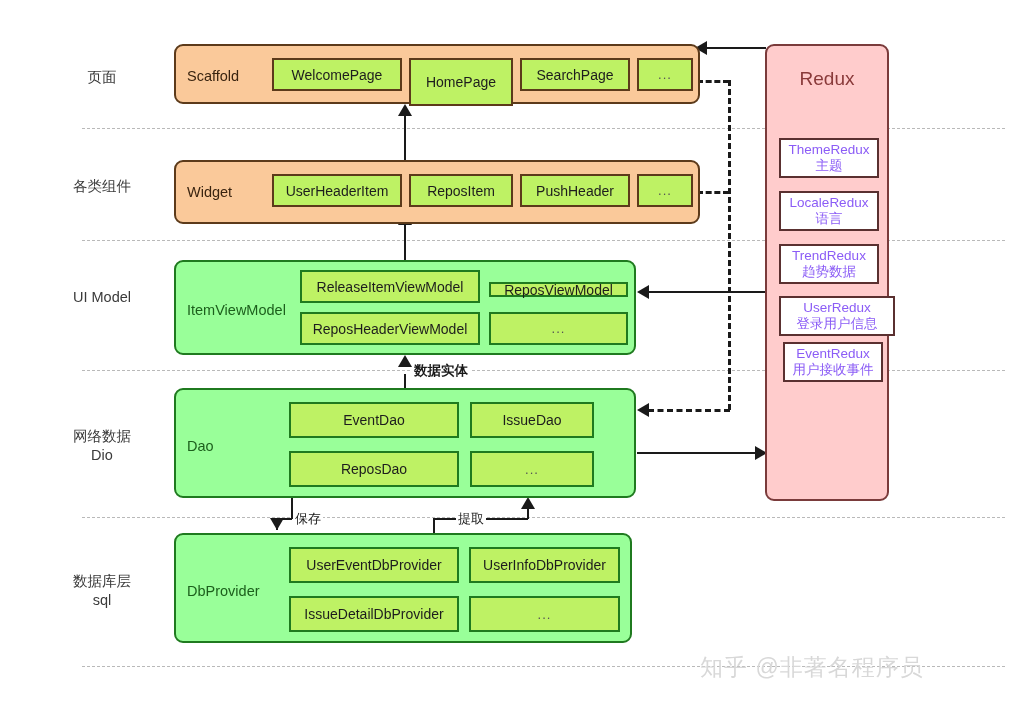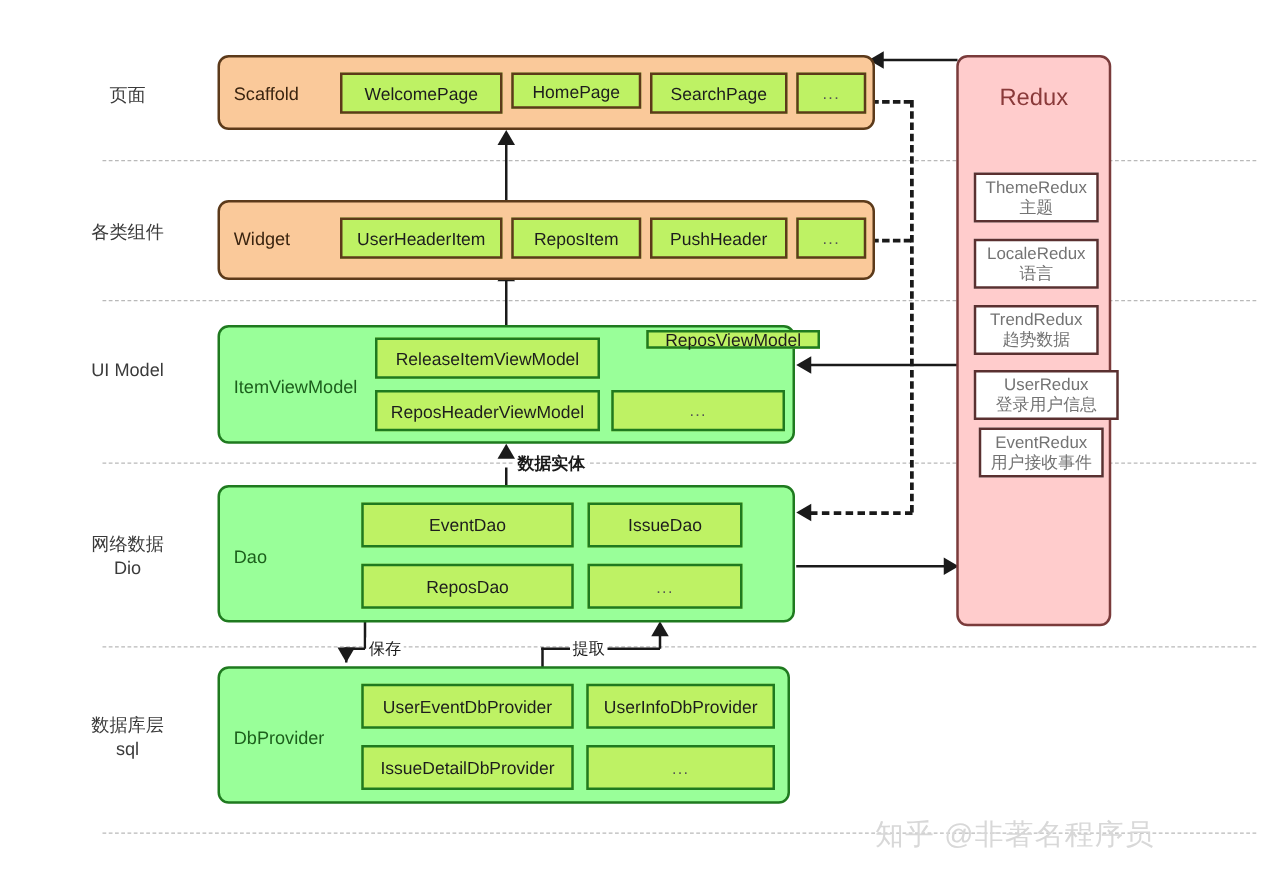--- a/index.html
+++ b/index.html
@@ -105,21 +105,21 @@
   .redux-item {
     position: absolute;
     background: #ffffff;
     border: 2px solid #5a3030;
     box-sizing: border-box;
     display: flex;
     flex-direction: column;
     align-items: center;
     justify-content: center;
     font-size: 13.5px;
-    color: #737373;
+    color: #8b5cf6;
     line-height: 1.15;
   }
   .redux-item .ln2 { font-size: 13.5px; }
 
   
   .solid-v {
     position: absolute;
     width: 0;
     border-left: 2px solid #1a1a1a;
   }
@@ -241,37 +241,37 @@
 
   <div class="dash-h" style="left:697px; top:80px; width:32px;"></div>
   <div class="dash-h" style="left:697px; top:191px; width:32px;"></div>
   <div class="dash-v" style="left:728px; top:80px; height:330px;"></div>
   <div class="dash-h" style="left:648px; top:409px; width:82px;"></div>
   <div class="arrow left" style="left:637px; top:403px;"></div>
 
   <div class="group orange" style="left:174px; top:44px; width:526px; height:60px;">
     <div class="group-title" style="left:11px; top:22px;">Scaffold</div>
     <div class="chip orange-chip" style="left:96px; top:12px; width:130px; height:33px;">WelcomePage</div>
-    <div class="chip orange-chip" style="left:233px; top:12px; width:104px; height:29px;">HomePage</div>
+    <div class="chip orange-chip" style="left:233px; top:12px; width:104px; height:48px;">HomePage</div>
     <div class="chip orange-chip" style="left:344px; top:12px; width:110px; height:33px;">SearchPage</div>
     <div class="chip orange-chip ellipsis" style="left:461px; top:12px; width:56px; height:33px;">...</div>
   </div>
 
   <div class="group orange" style="left:174px; top:160px; width:526px; height:64px;">
     <div class="group-title" style="left:11px; top:22px;">Widget</div>
     <div class="chip orange-chip" style="left:96px; top:12px; width:130px; height:33px;">UserHeaderItem</div>
     <div class="chip orange-chip" style="left:233px; top:12px; width:104px; height:33px;">ReposItem</div>
     <div class="chip orange-chip" style="left:344px; top:12px; width:110px; height:33px;">PushHeader</div>
     <div class="chip orange-chip ellipsis" style="left:461px; top:12px; width:56px; height:33px;">...</div>
   </div>
 
   <div class="group green" style="left:174px; top:260px; width:462px; height:95px;">
     <div class="group-title" style="left:11px; top:40px;">ItemViewModel</div>
     <div class="chip green-chip" style="left:124px; top:8px; width:180px; height:33px;">ReleaseItemViewModel</div>
-    <div class="chip green-chip" style="left:313px; top:2px; width:139px; height:15px;margin-left:28px;">ReposViewModel</div>
+    <div class="chip green-chip" style="left:313px; top:20px; width:139px; height:15px;">ReposViewModel</div>
     <div class="chip green-chip" style="left:124px; top:50px; width:180px; height:33px;">ReposHeaderViewModel</div>
     <div class="chip green-chip ellipsis" style="left:313px; top:50px; width:139px; height:33px;">...</div>
   </div>
 
   <div class="group green" style="left:174px; top:388px; width:462px; height:110px;">
     <div class="group-title" style="left:11px; top:48px;">Dao</div>
     <div class="chip green-chip" style="left:113px; top:12px; width:170px; height:36px;">EventDao</div>
     <div class="chip green-chip" style="left:294px; top:12px; width:124px; height:36px;">IssueDao</div>
     <div class="chip green-chip" style="left:113px; top:61px; width:170px; height:36px;">ReposDao</div>
     <div class="chip green-chip ellipsis" style="left:294px; top:61px; width:124px; height:36px;">...</div>

